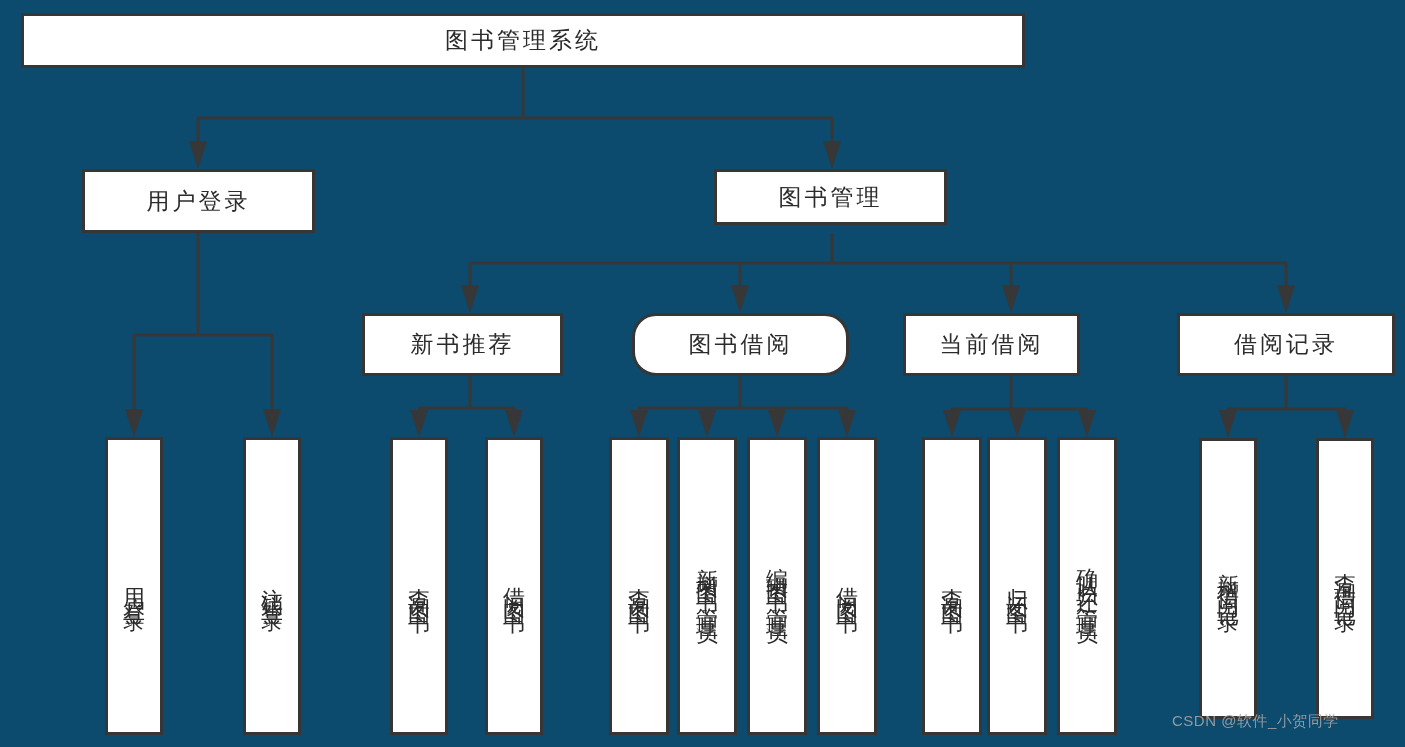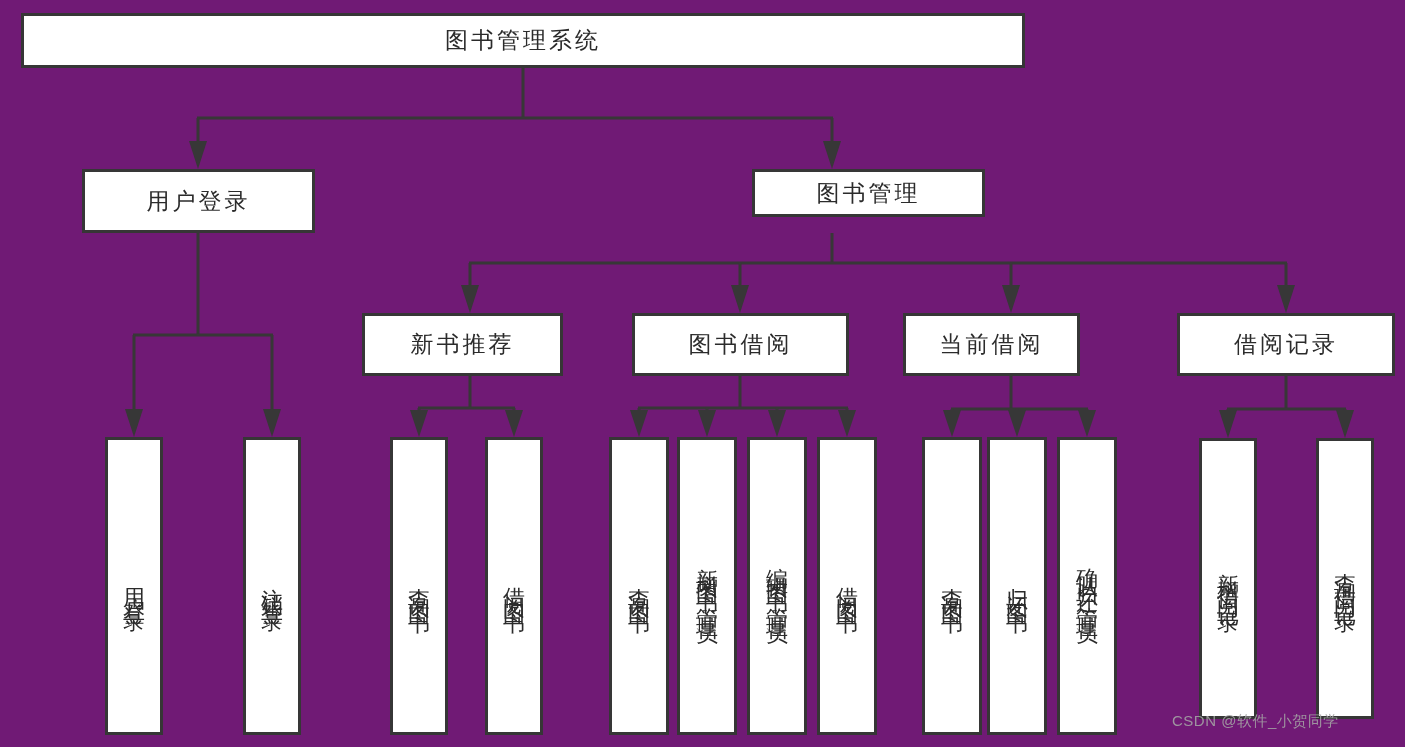--- a/index.html
+++ b/index.html
@@ -1,20 +1,20 @@
 <!DOCTYPE html>
 <html><head>
 <meta charset="utf-8">
 <style>
   html, body { margin: 0; padding: 0; background: #ffffff; }
   .canvas {
     position: relative;
     width: 1405px;
     height: 747px;
-    background: #701a75;
+    background: #0c4a6e;
     font-family: "Liberation Sans", sans-serif;
     overflow: hidden;
   }
   svg.connectors {
     position: absolute;
     left: 0; top: 0;
     width: 1405px; height: 747px;
     z-index: 1;
   }
   svg.connectors line, svg.connectors polyline {
@@ -45,23 +45,23 @@
   .node-v .label {
     writing-mode: vertical-lr;
     text-orientation: mixed;
     font-size: 22px;
     letter-spacing: 8px;
     line-height: 1;
   }
   
   .n-root              { left: 21px;   top: 13px;  width: 1004px; height: 55px; }
   .n-user-login        { left: 82px;   top: 169px; width: 233px;  height: 64px; }
-  .n-book-management   { left: 752px;  top: 169px; width: 233px;  height: 48px; font-family: Liberation Mono, monospace; }
+  .n-book-management   { left: 714px;  top: 169px; width: 233px;  height: 56px; font-family: Liberation Mono, monospace; }
   .n-new-book-recommend{ left: 362px;  top: 313px; width: 201px;  height: 63px; }
-  .n-book-borrowing    { left: 632px;  top: 313px; width: 217px;  height: 63px; }
+  .n-book-borrowing    { left: 632px;  top: 313px; width: 217px;  height: 63px; border-radius: 24px; }
   .n-current-borrowing { left: 903px;  top: 313px; width: 177px;  height: 63px; }
   .n-borrowing-records { left: 1177px; top: 313px; width: 218px;  height: 63px; }
   .n-leaf-user-login   { left: 105px;  top: 437px; width: 58px;   height: 298px; }
   .n-leaf-logout       { left: 243px;  top: 437px; width: 58px;   height: 298px; }
   .n-rec-query         { left: 390px;  top: 437px; width: 58px;   height: 298px; }
   .n-rec-borrow        { left: 485px;  top: 437px; width: 58px;   height: 298px; }
   .n-bor-query         { left: 609px;  top: 437px; width: 60px;   height: 298px; }
   .n-bor-add           { left: 677px;  top: 437px; width: 60px;   height: 298px; }
   .n-bor-edit          { left: 747px;  top: 437px; width: 60px;   height: 298px; }
   .n-bor-borrow        { left: 817px;  top: 437px; width: 60px;   height: 298px; }

